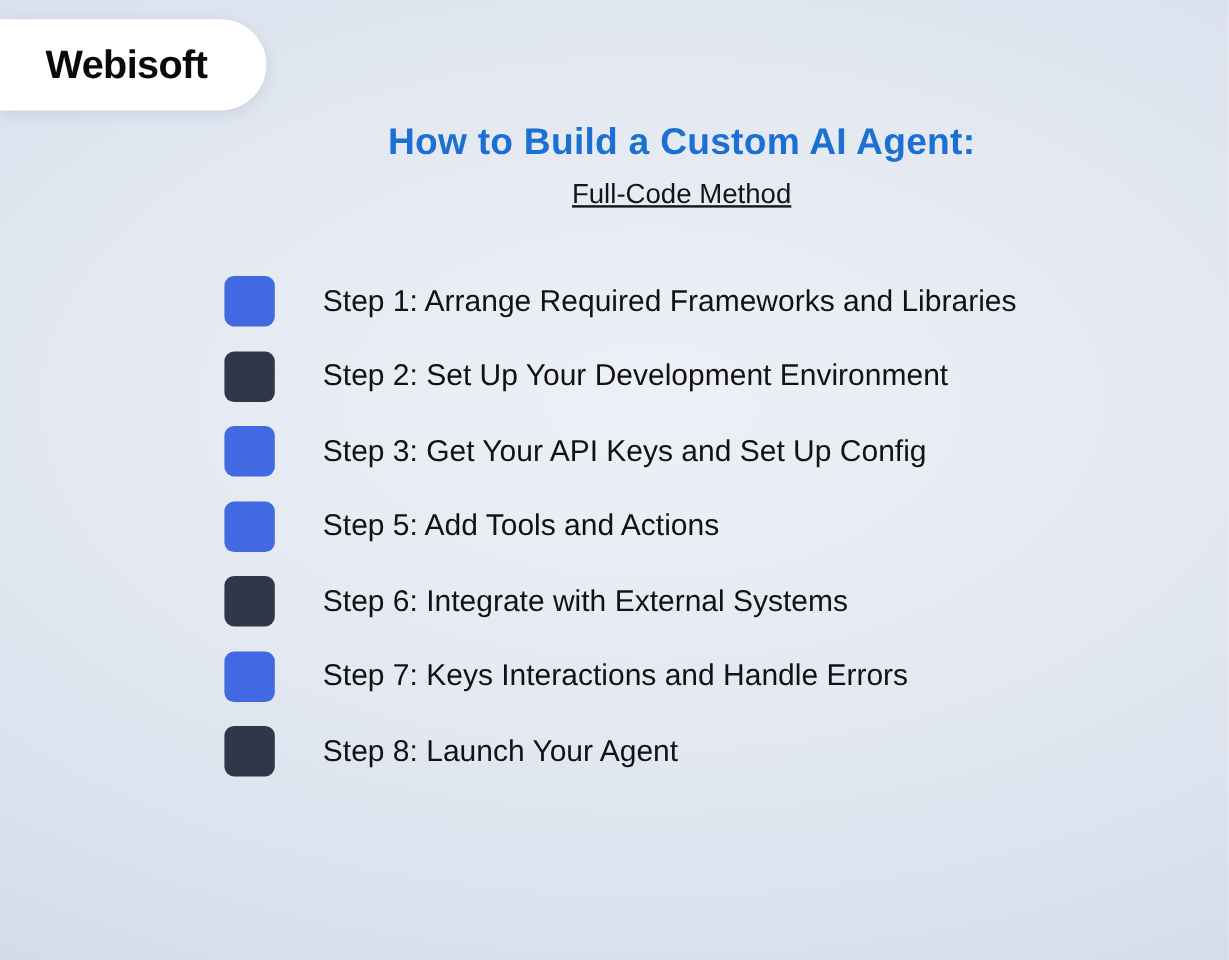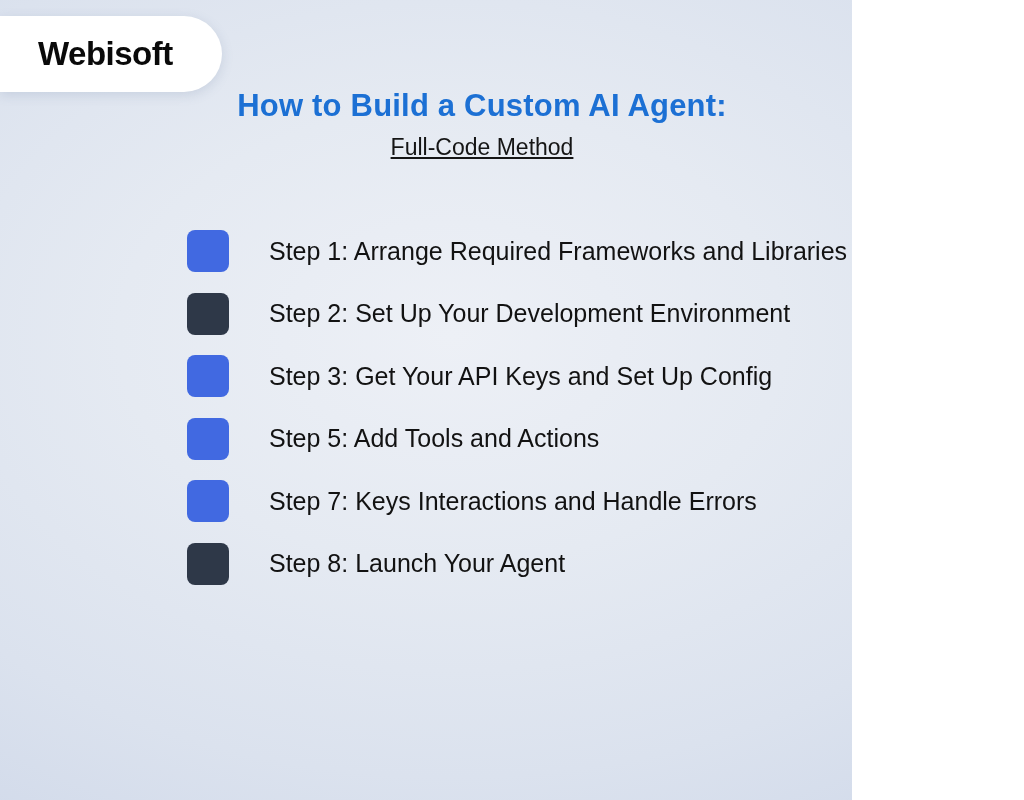--- a/index.html
+++ b/index.html
@@ -3,25 +3,24 @@
 <meta charset="utf-8">
 <style>
   html, body { margin: 0; padding: 0; }
   body {
     width: 1024px; height: 800px;
     font-family: "Liberation Sans", sans-serif;
     overflow: hidden;
   }
   .canvas {
     position: relative;
-    width: 828px; height: 800px;
+    width: 1024px; height: 800px;
     background:
       radial-gradient(130% 95% at 53% 42%,
         #edf0f6 0%, #e5eaf2 30%, #dbe2ee 58%, #cfd8e9 82%, #c7d1e5 100%);
-    padding-left: 24px;
   }
 
   
   .logo-pill {
     position: absolute;
     left: 0; top: 16px;
     width: 222px; height: 76px;
     background: #ffffff;
     border-radius: 0 38px 38px 0;
     box-shadow: 0 3px 12px rgba(90, 110, 150, 0.18);
@@ -36,21 +35,21 @@
     color: #0a0a0a;
   }
 
   
   .title-block {
     position: absolute;
     top: 88px; left: 112px; right: 0;
     text-align: center;
   }
   .title-line1 {
-    margin: 0;
+    margin: 12px;
     font-size: 31px;
     font-weight: bold;
     letter-spacing: 0.2px;
   }
   .title-line2 {
     margin: 10px 0 0 0;
     font-size: 23px;
     font-weight: 400;
     color: #151515;
     text-decoration: underline;
@@ -110,20 +109,24 @@
       <div class="step-square" style="background-color: rgb(65, 105, 225);"></div>
       <span class="step-label">Step 3: Get Your API Keys and Set Up Config</span>
     </div>
 
 
     <div class="step-row">
       <div class="step-square" style="background-color: rgb(65, 105, 225);"></div>
       <span class="step-label">Step 5: Add Tools and Actions</span>
     </div>
 
+    <div class="step-row">
+      <div class="step-square" style="background-color: rgb(46, 56, 72);"></div>
+      <span class="step-label">Step 6: Integrate with External Systems</span>
+    </div>
 
     <div class="step-row">
       <div class="step-square" style="background-color: rgb(65, 105, 225);"></div>
       <span class="step-label">Step 7: Keys Interactions and Handle Errors</span>
     </div>
 
     <div class="step-row">
       <div class="step-square" style="background-color: rgb(46, 56, 72);"></div>
       <span class="step-label">Step 8: Launch Your Agent</span>
     </div>

